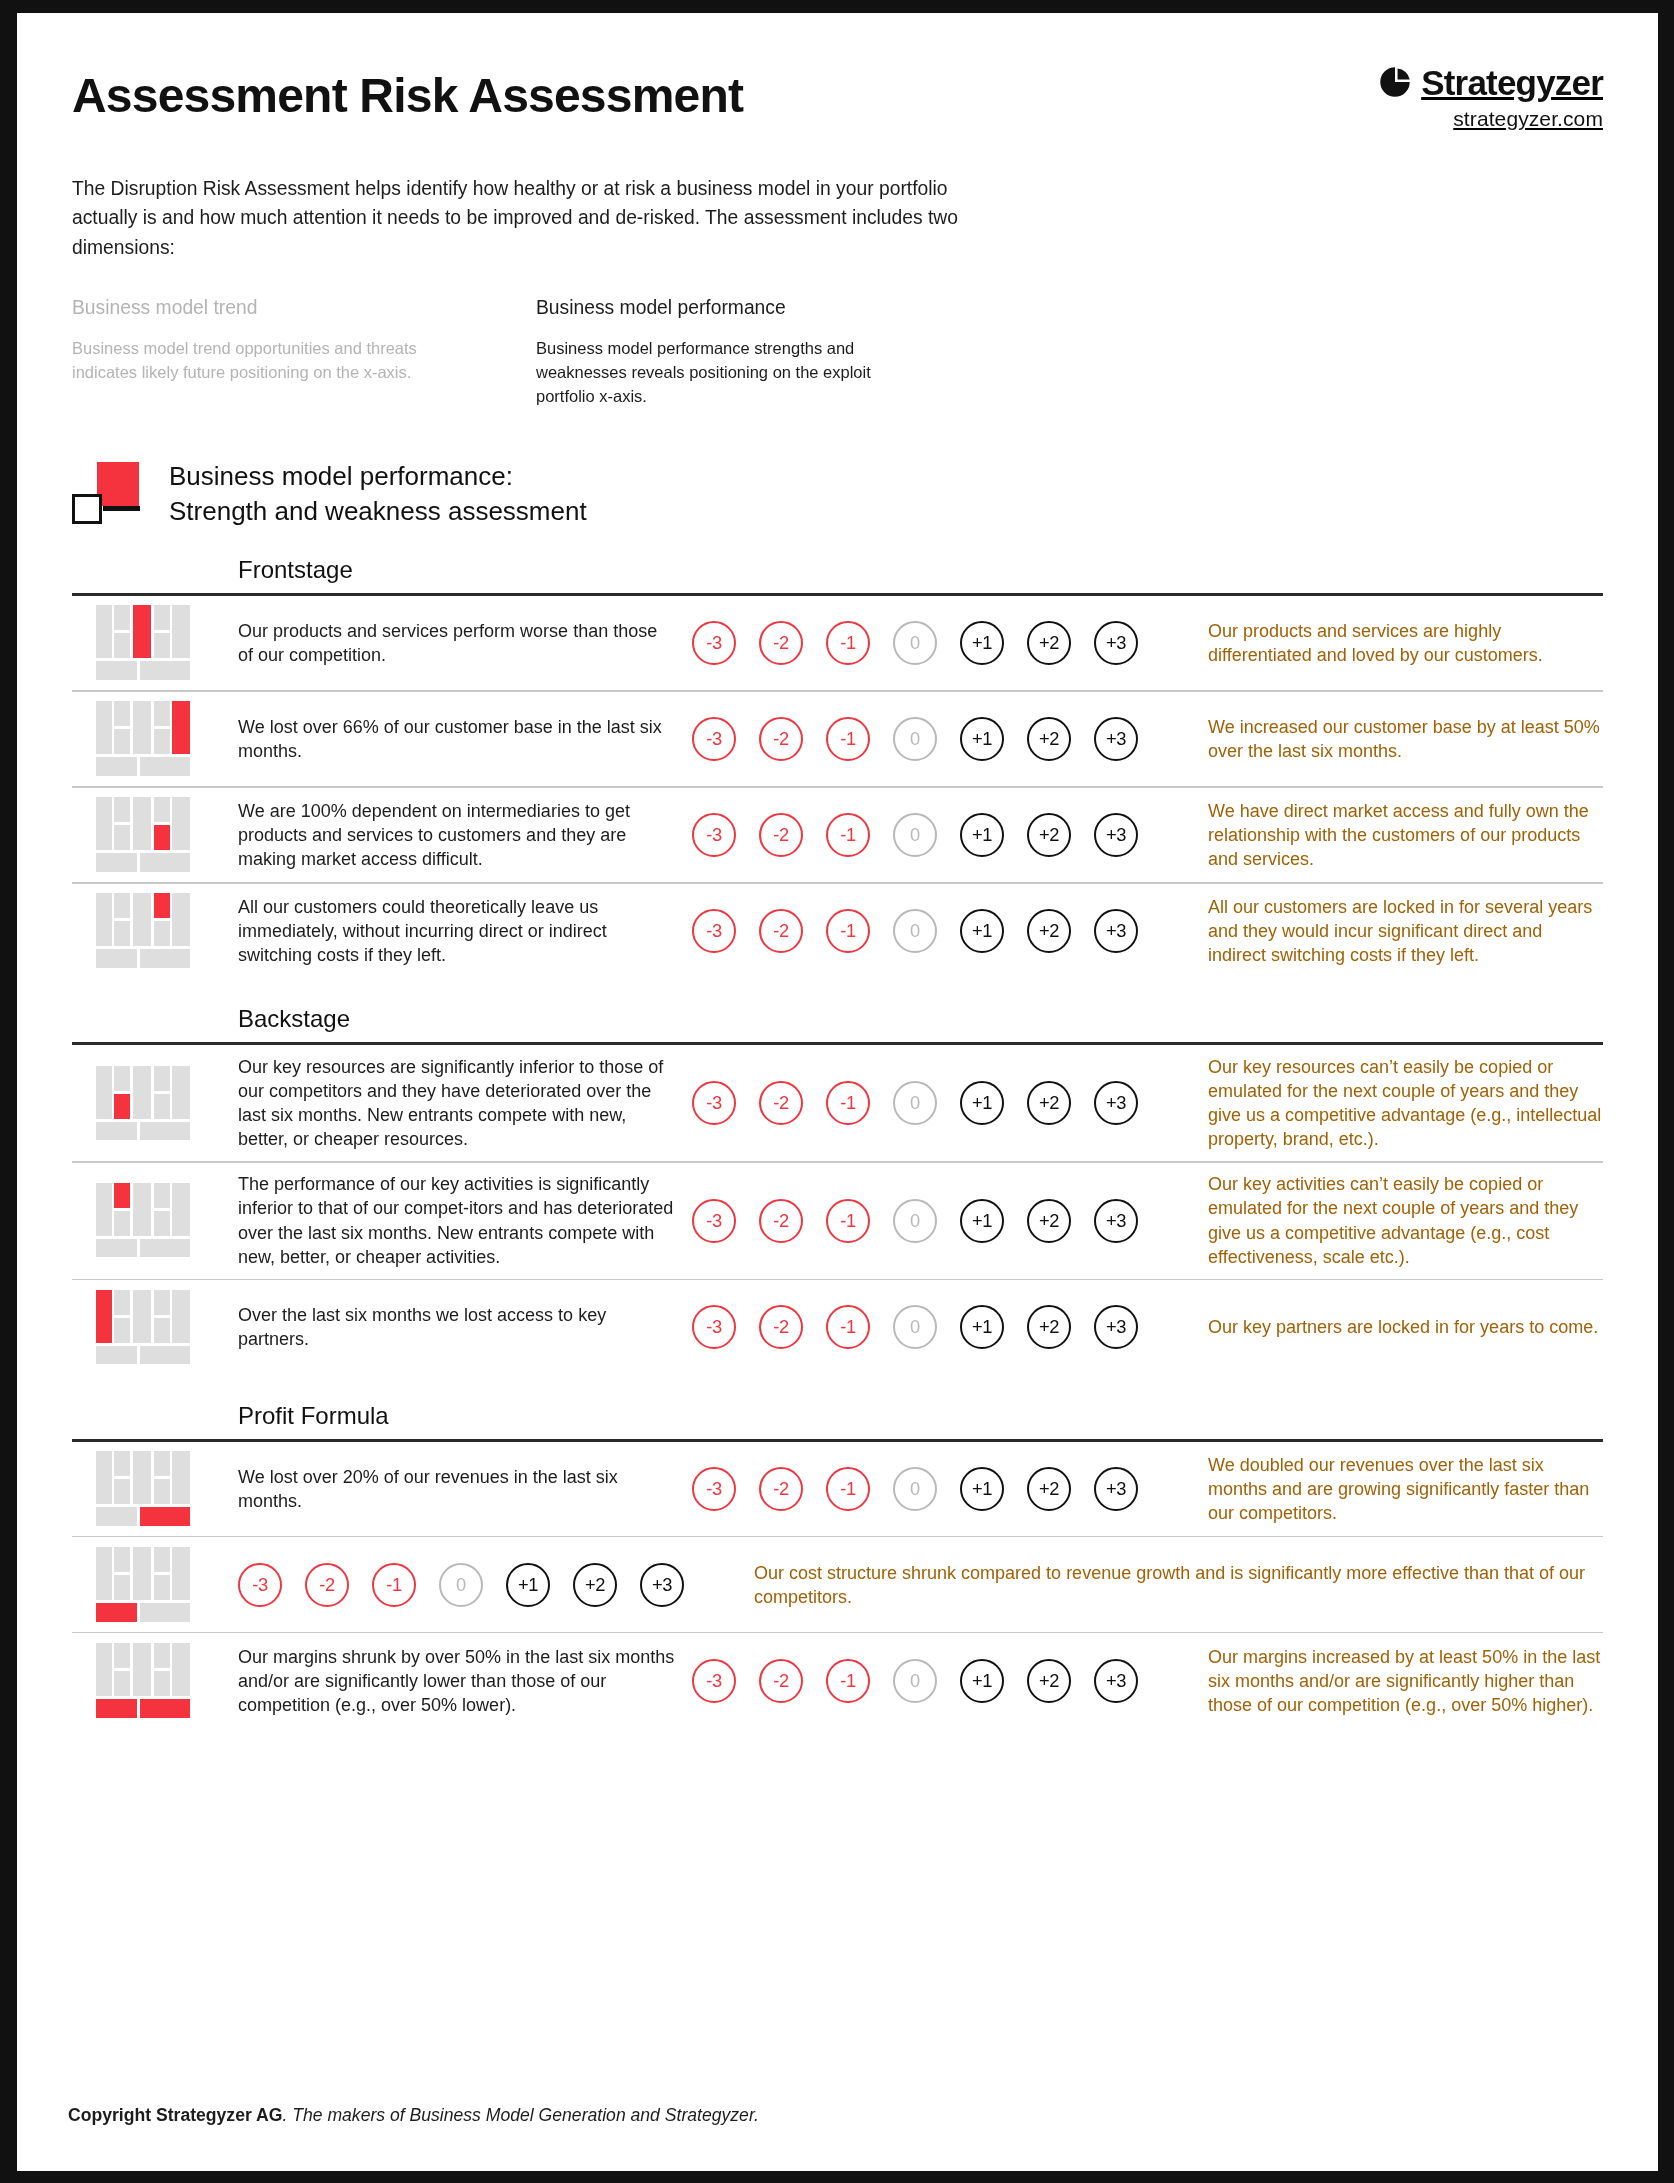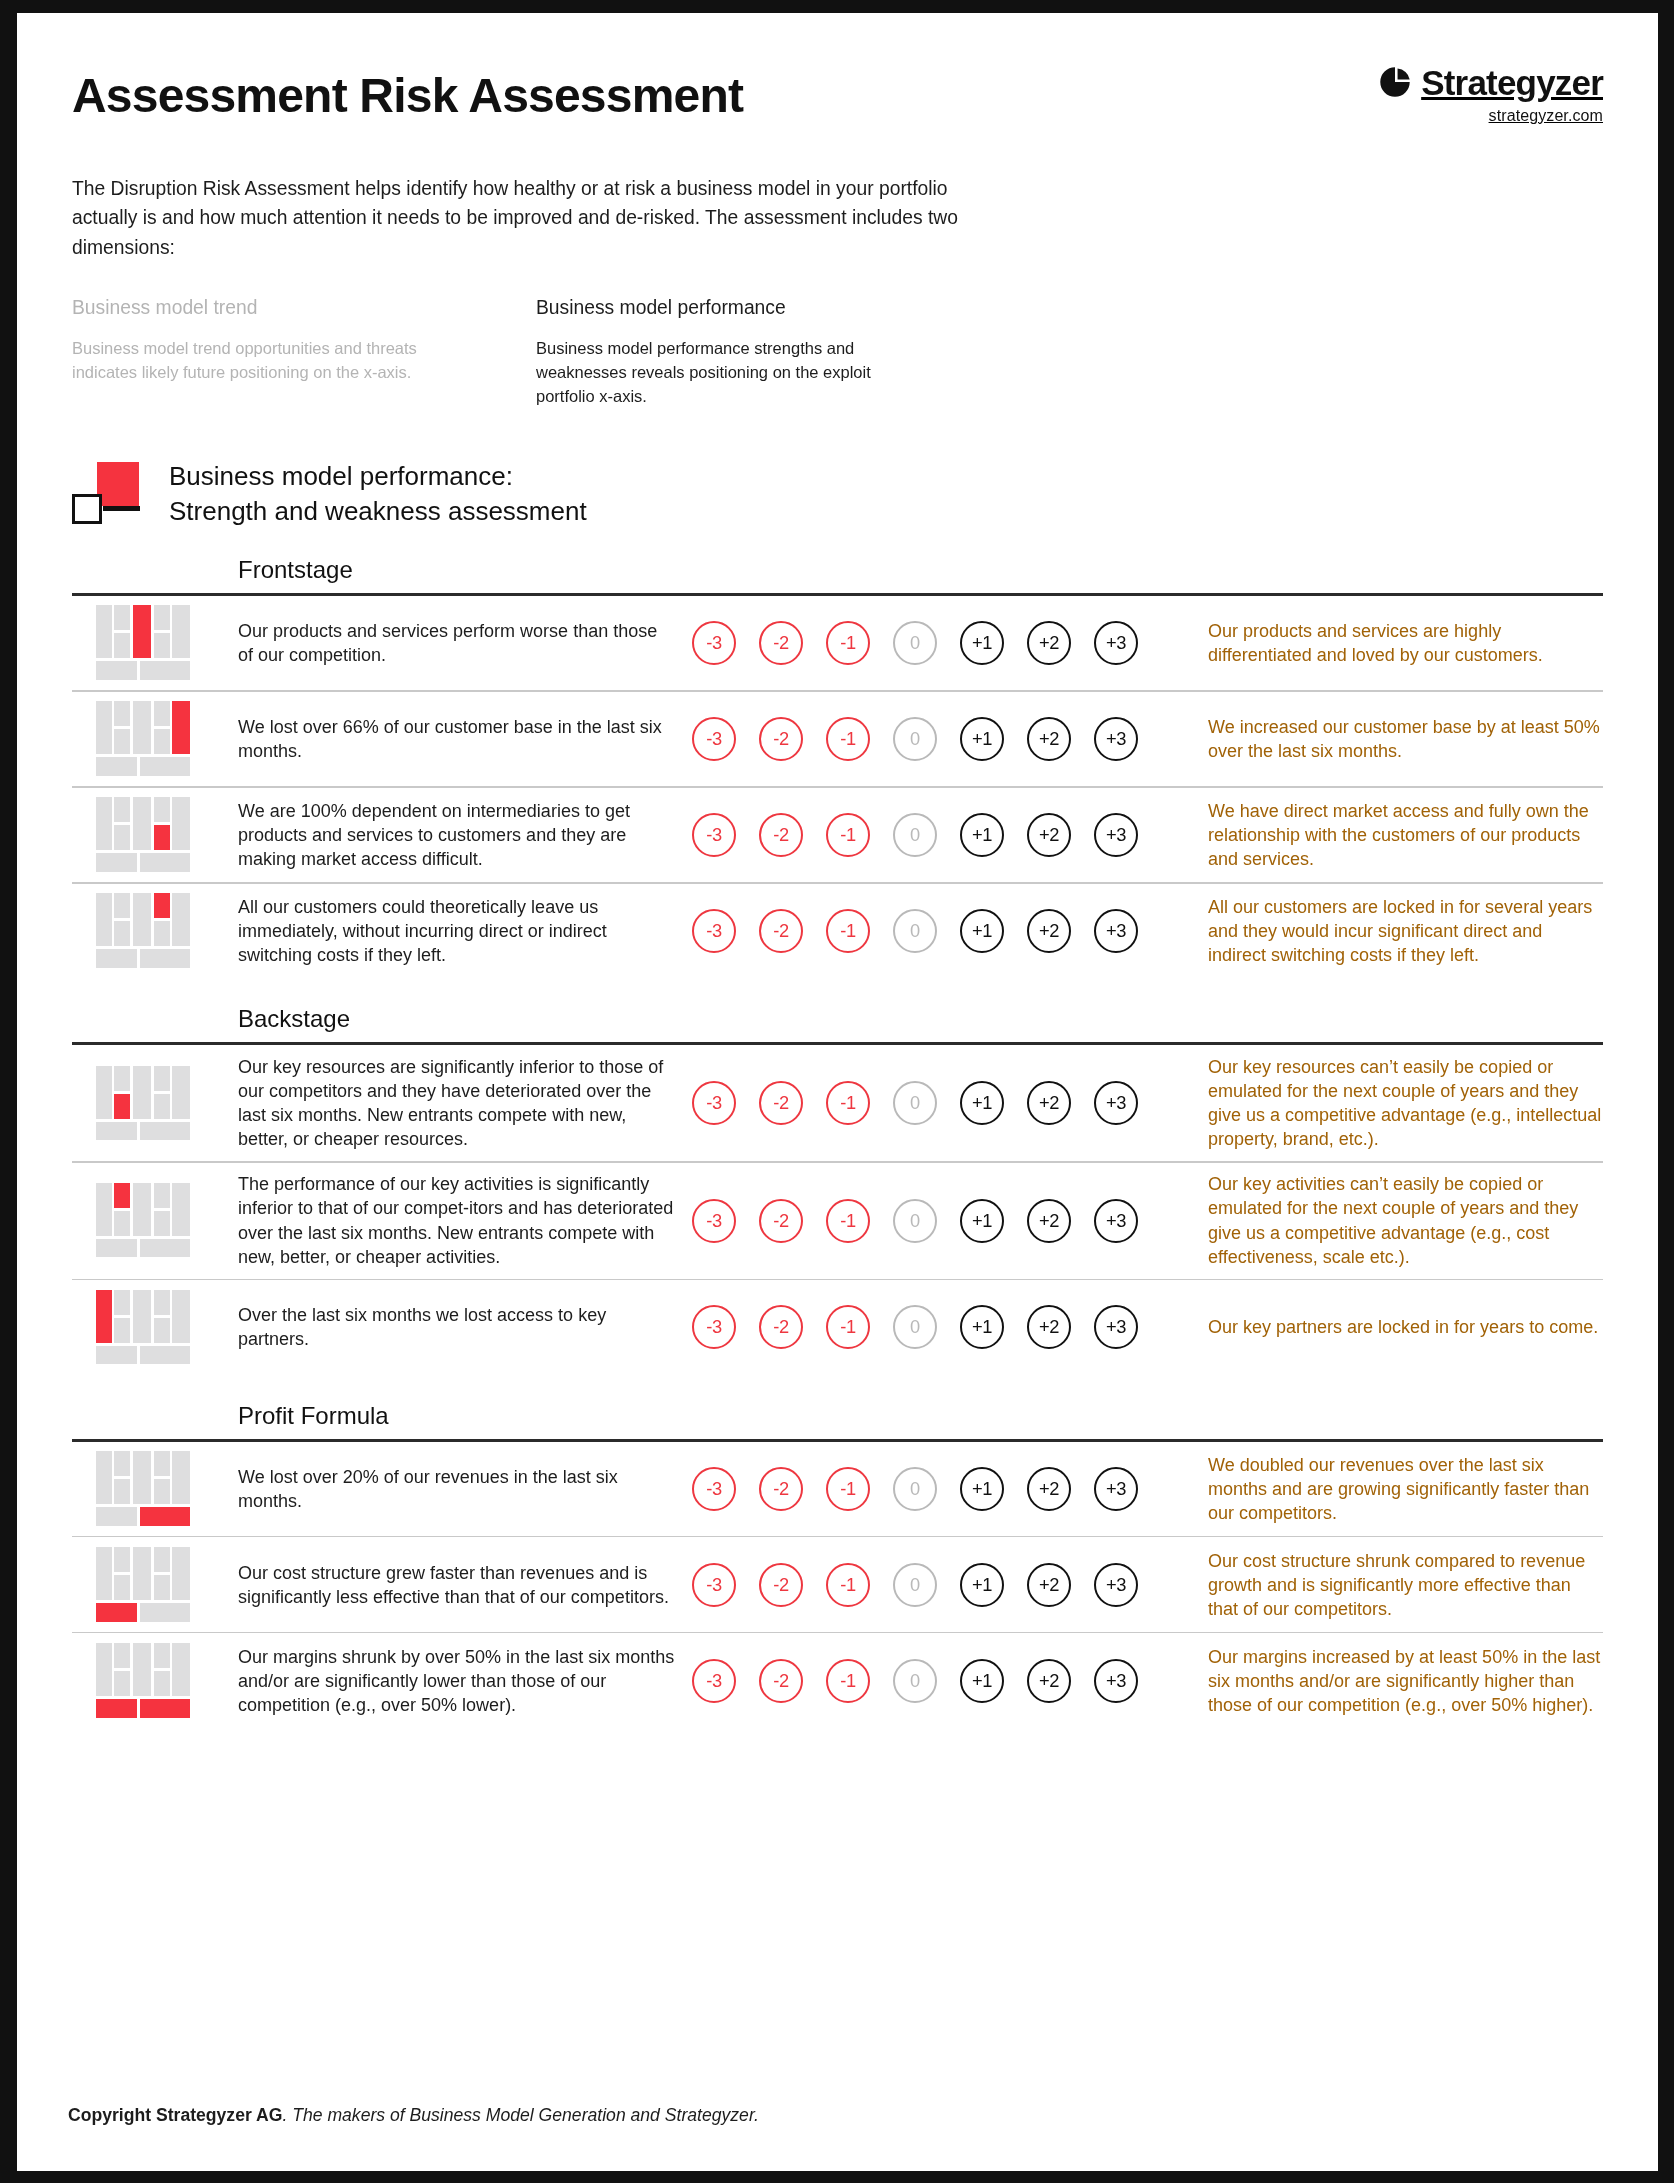--- a/index.html
+++ b/index.html
@@ -42,21 +42,21 @@
   .brand-row { display: flex; align-items: center; gap: 9.8px; justify-content: flex-end; }
   .brand-mark { width: 32px; height: 32px; display: block; }
   .brand-name {
     font-size: 35px;
     font-weight: bold;
     letter-spacing: -0.8px;
     color: #111111;
     line-height: 1;
   }
   .brand-url {
-    font-size: 16px;
+    font-size: 21px;
     color: #111111;
     margin-top: 7px;
     letter-spacing: 0.1px;
   }
 
   
   .intro {
     font-size: 19.3px;
     line-height: 1.52;
     color: #1d1d1d;
@@ -494,21 +494,20 @@
                 <i class="c2a"></i>
                 <i class="c2b"></i>
                 <i class="c3"></i>
                 <i class="c4a"></i>
                 <i class="c4b"></i>
                 <i class="c5"></i>
                 <i class="b1 hl"></i>
                 <i class="b2"></i>
               </div>
             </div>
-            <div class="cell-left">Our cost structure grew faster than revenues and is significantly less effective than that of our competitors.</div>
             <div class="cell-scale">
               <div class="circ neg">-3</div>
               <div class="circ neg">-2</div>
               <div class="circ neg">-1</div>
               <div class="circ zero">0</div>
               <div class="circ ">+1</div>
               <div class="circ ">+2</div>
               <div class="circ ">+3</div>
             </div>
             <div class="cell-right">Our cost structure shrunk compared to revenue growth and is significantly more effective than that of our competitors.</div>

